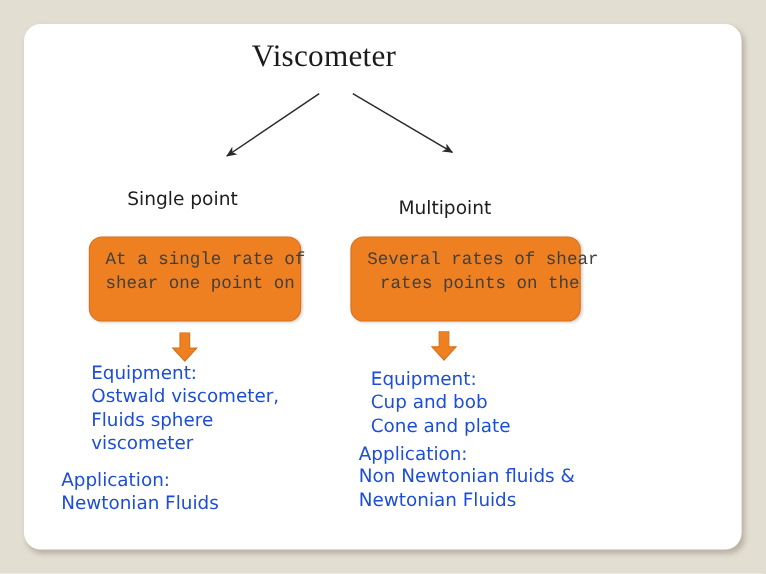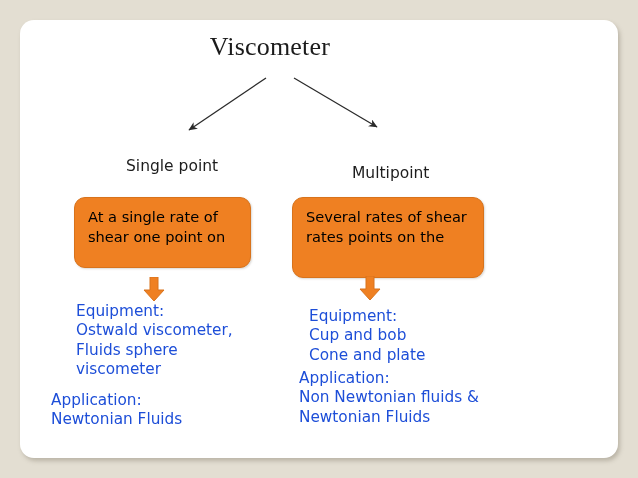--- a/index.html
+++ b/index.html
@@ -41,39 +41,39 @@
     color: #1b1b1b;
     letter-spacing: 0.2px;
     white-space: nowrap;
   }
   .branch-label {
     position: absolute;
     font-family: "DejaVu Sans", sans-serif;
     font-size: 15.5px;
     color: #1d1d1d;
     white-space: nowrap;
-    margin-left: 20px;
   }
   #branch-label-single { left: 106px; top: 157px; }
   #branch-label-multi  { left: 332px; top: 164px; }
 
   .orange-box {
     position: absolute;
     background: #ef8022;
     border: 1.3px solid #d8731c;
     border-radius: 11px;
     box-sizing: border-box;
-    color: #000000;
+    color: #404040;
     font-size: 14.6px;
     line-height: 20px;
     padding: 9px 0 0 13px;
     box-shadow: 1px 1px 2px rgba(90,80,70,0.22);
+    font-family: Liberation Mono, monospace;
   }
   #box-single { left: 74px; top: 197px; width: 177px; height: 71px; }
-  #box-multi  { left: 292px; top: 197px; width: 192px; height: 81px; }
+  #box-multi  { left: 292px; top: 197px; width: 192px; height: 71px; text-align: right; }
   .orange-box div { white-space: nowrap; }
 
   .text-block {
     position: absolute;
     font-size: 15.3px;
     line-height: 19.3px;
     color: #1d4ed8;
     white-space: nowrap;
   }
   #equipment-left   { left: 76px;  top: 302px; }

